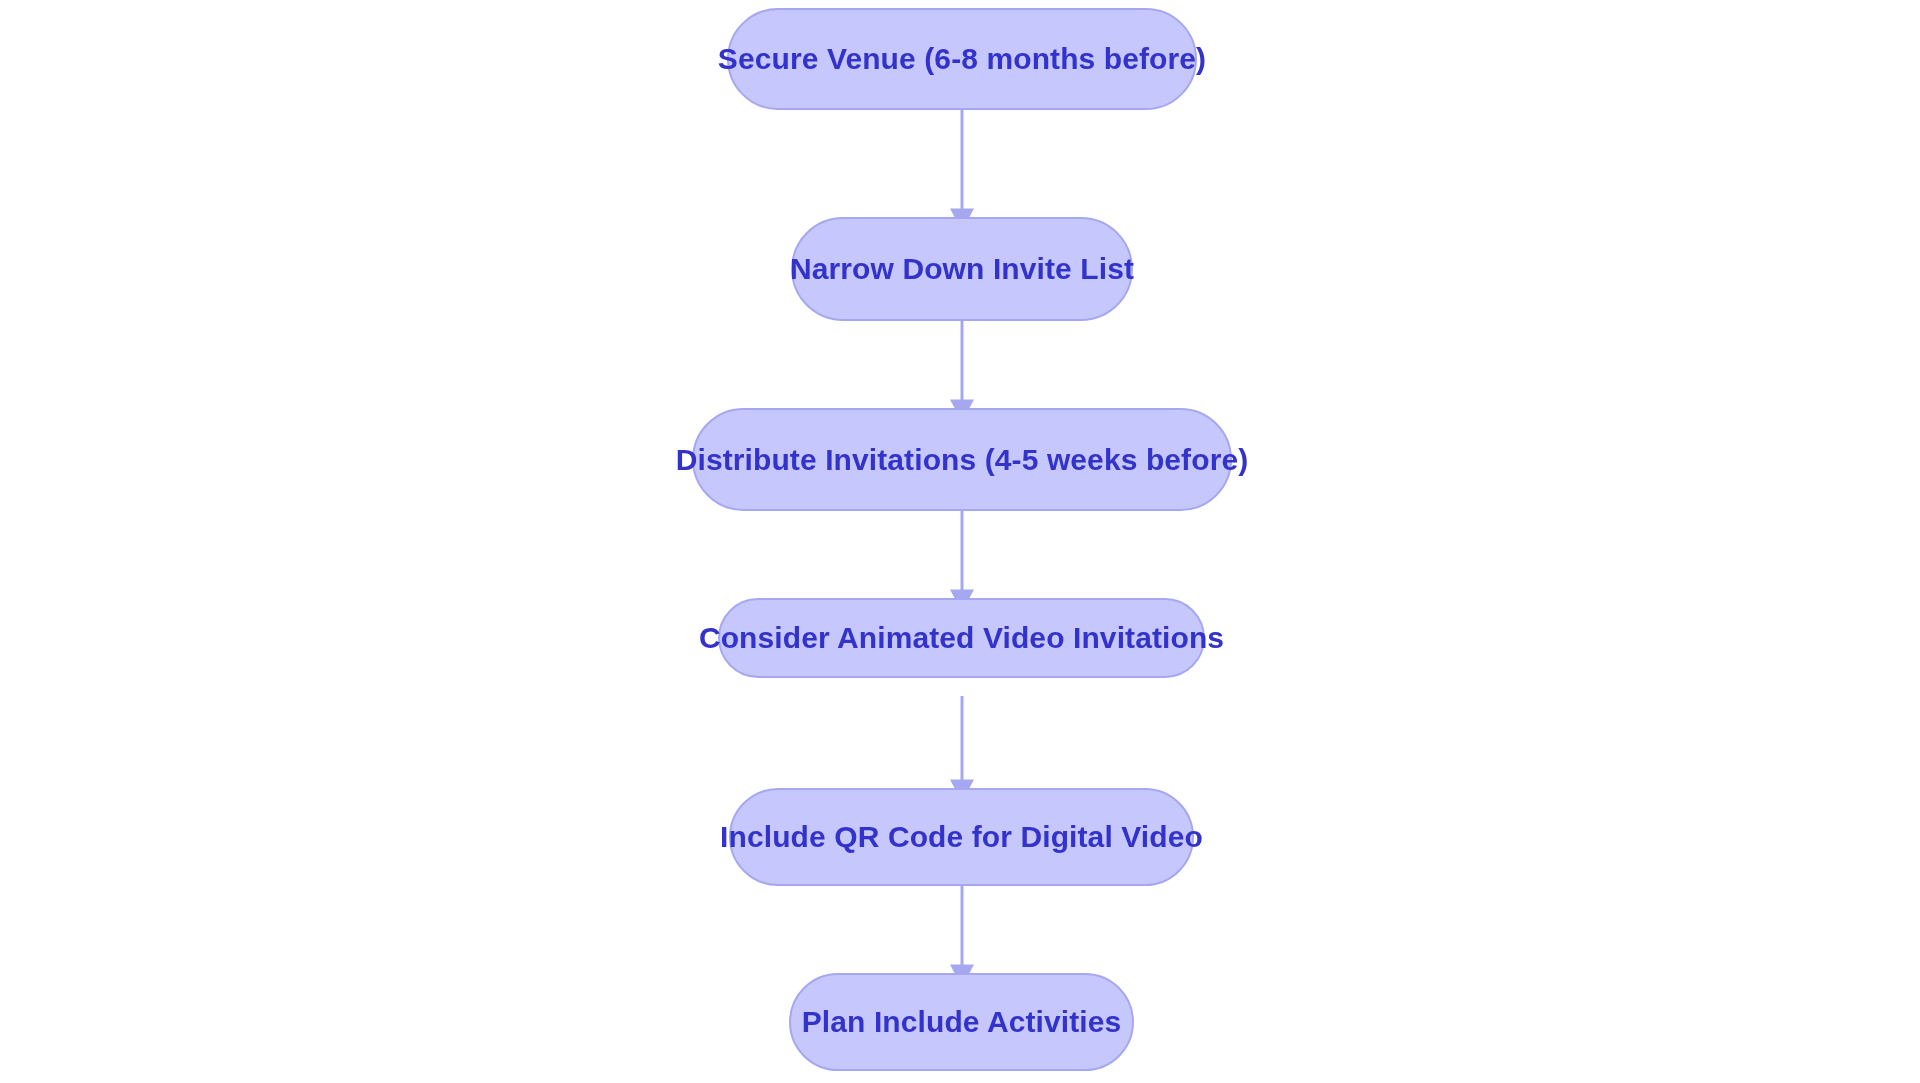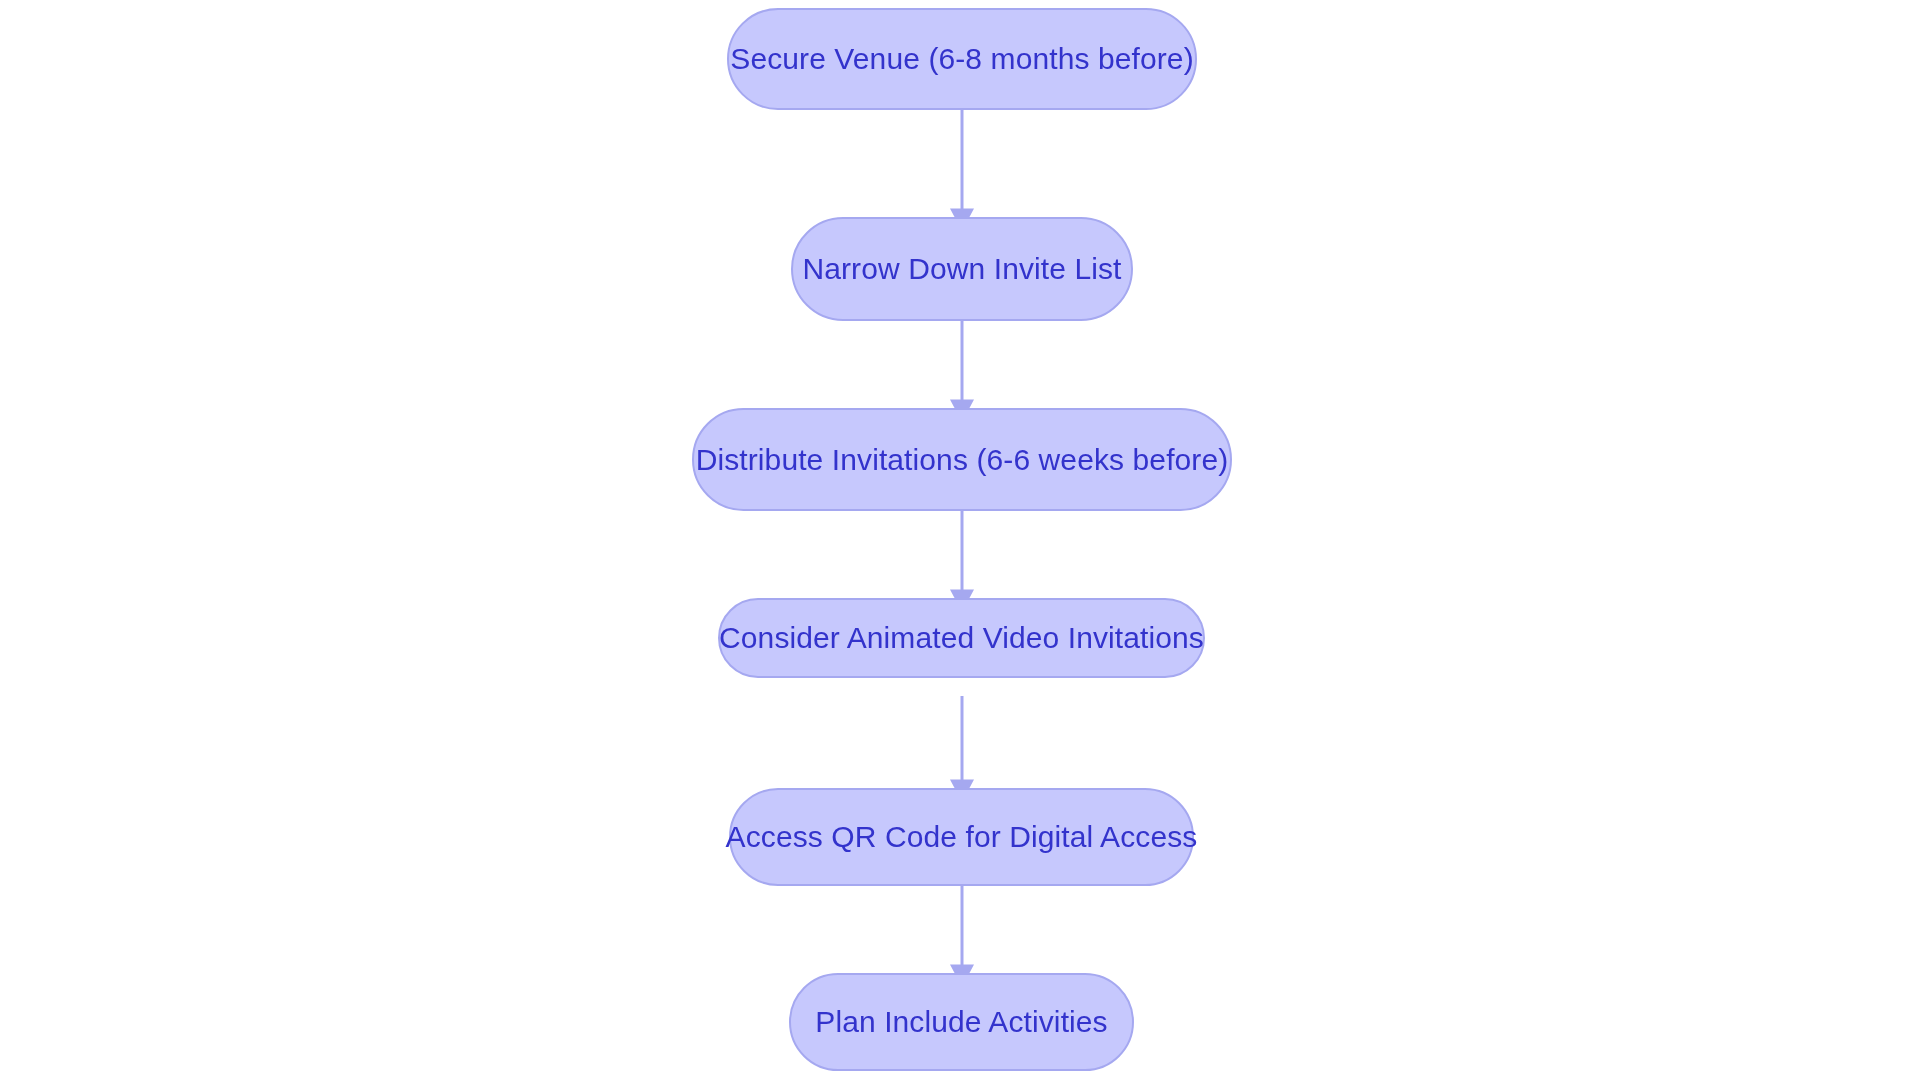--- a/index.html
+++ b/index.html
@@ -23,21 +23,21 @@
     position: absolute;
     box-sizing: border-box;
     display: flex;
     align-items: center;
     justify-content: center;
     background: #c6c8fd;
     border: 2px solid #a5a8f0;
     border-radius: 999px;
     color: #3333cc;
     font-size: 30px;
-    font-weight: 400;
+    font-weight: 700;
     letter-spacing: 0.1px;
     white-space: nowrap;
     line-height: 1;
     font-family: "Liberation Sans", sans-serif;
   }
   .node-label {
     display: block;
     padding: 0 10px;
   }
   .connector {
@@ -71,28 +71,28 @@
 
   <div class="node" style="left: 727px; top: 8px; width: 470px; height: 102px; background: rgb(198, 200, 253); border-color: rgb(165, 168, 240); color: rgb(51, 51, 204);">
     <span class="node-label">Secure Venue (6-8 months before)</span>
   </div>
 
   <div class="node" style="left: 791px; top: 217px; width: 342px; height: 104px; background: rgb(198, 200, 253); border-color: rgb(165, 168, 240); color: rgb(51, 51, 204);">
     <span class="node-label">Narrow Down Invite List</span>
   </div>
 
   <div class="node" style="left: 692px; top: 408px; width: 540px; height: 103px; background: rgb(198, 200, 253); border-color: rgb(165, 168, 240); color: rgb(51, 51, 204);">
-    <span class="node-label">Distribute Invitations (6-6 weeks before)</span>
+    <span class="node-label">Distribute Invitations (4-5 weeks before)</span>
   </div>
 
   <div class="node" style="left: 718px; top: 598px; width: 487px; height: 80px; background: rgb(198, 200, 253); border-color: rgb(165, 168, 240); color: rgb(51, 51, 204);">
     <span class="node-label">Consider Animated Video Invitations</span>
   </div>
 
   <div class="node" style="left: 729px; top: 788px; width: 465px; height: 98px; background: rgb(198, 200, 253); border-color: rgb(165, 168, 240); color: rgb(51, 51, 204);">
-    <span class="node-label">Access QR Code for Digital Access</span>
+    <span class="node-label">Include QR Code for Digital Video</span>
   </div>
 
   <div class="node" style="left: 789px; top: 973px; width: 345px; height: 98px; background: rgb(198, 200, 253); border-color: rgb(165, 168, 240); color: rgb(51, 51, 204);">
     <span class="node-label">Plan Include Activities</span>
   </div>
 
 </div>
 
 </body></html>

